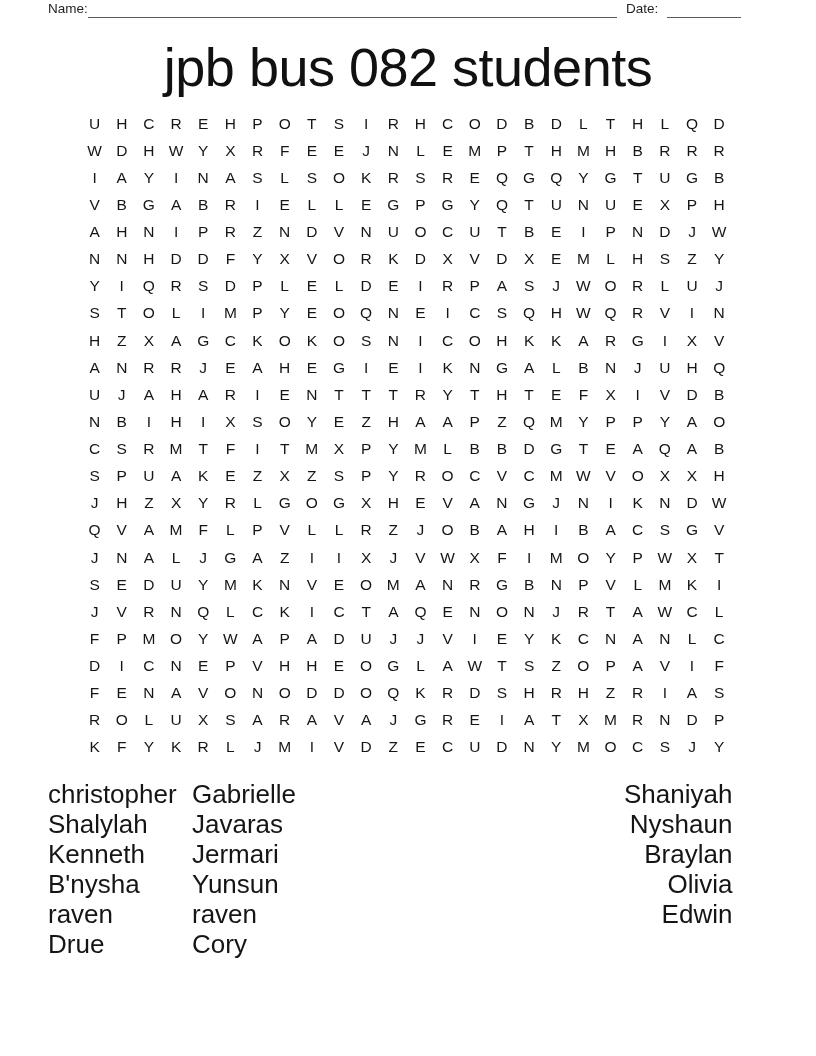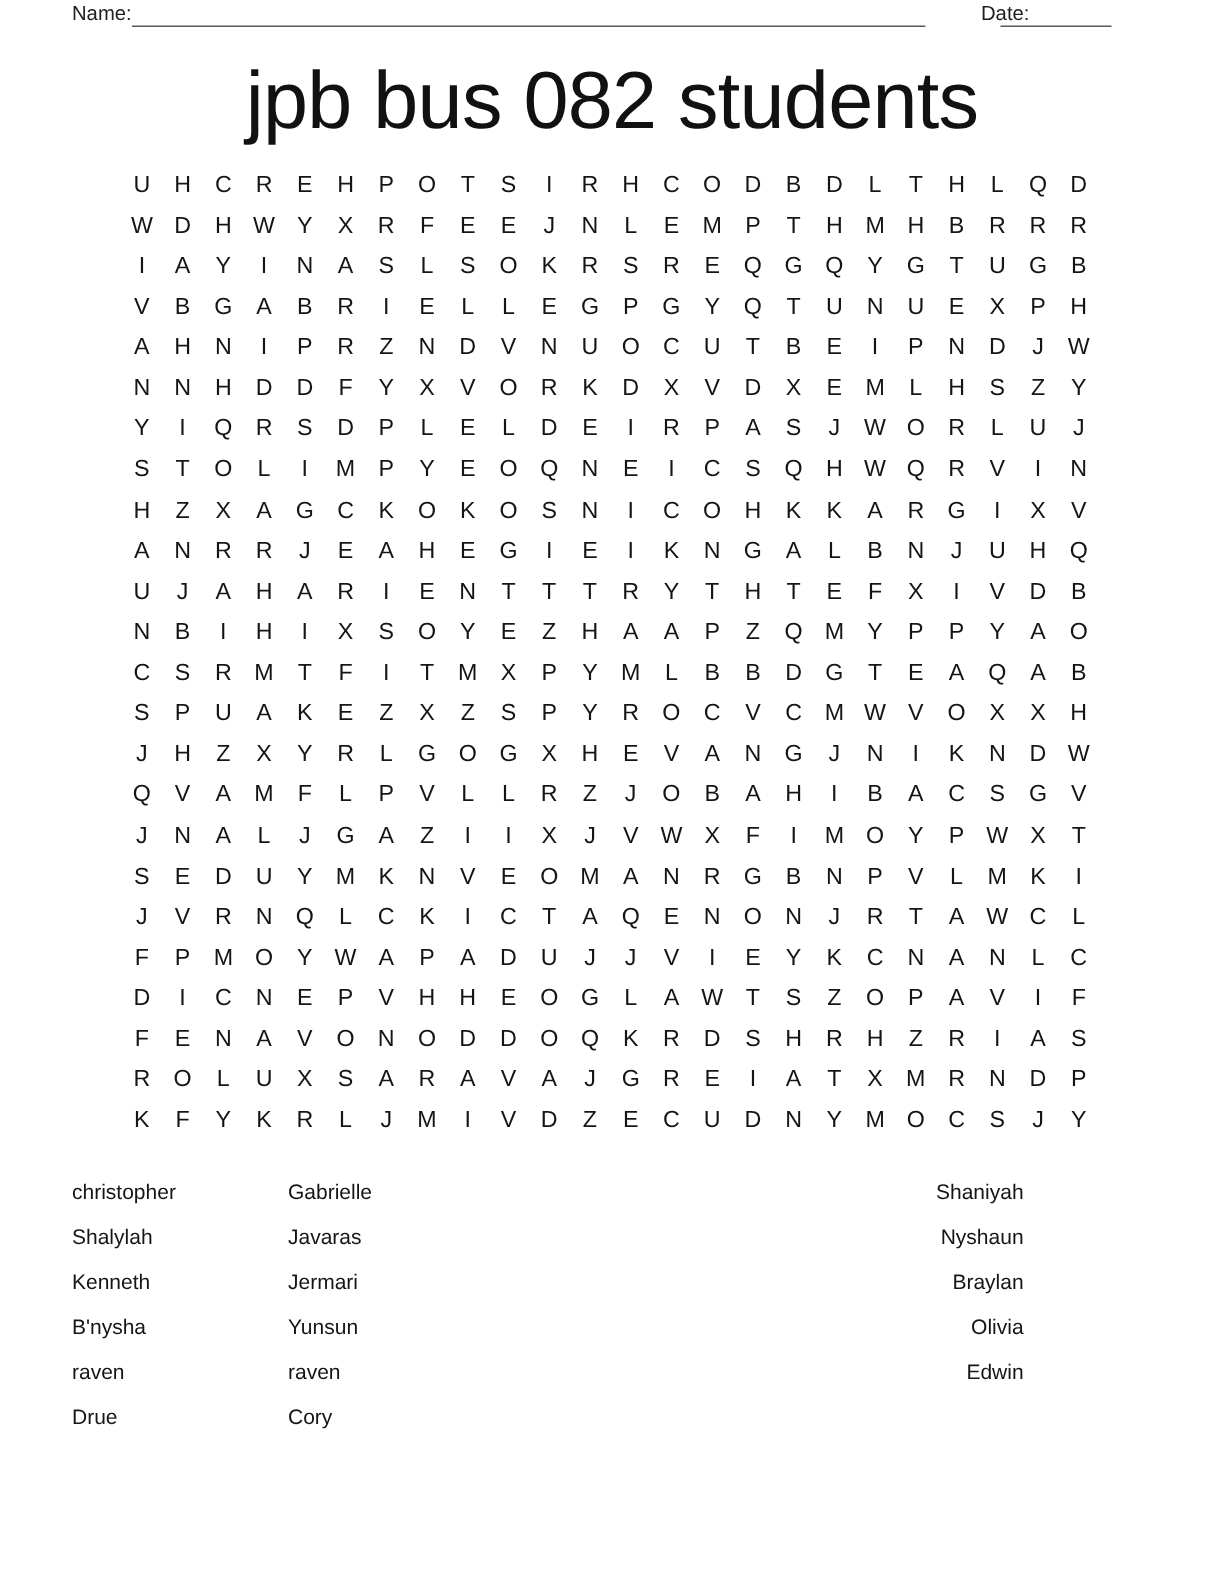--- a/index.html
+++ b/index.html
@@ -30,21 +30,20 @@
     top: 17px;
     width: 529px;
     border-top: 1.2px solid #5a5a5a;
   }
   .date-label {
     position: absolute;
     left: 626px;
     top: 1px;
     font-size: 13.5px;
     color: #1f1f1f;
-    margin-left: 28px;
   }
   .date-line {
     position: absolute;
     left: 667px;
     top: 17px;
     width: 74px;
     border-top: 1.2px solid #5a5a5a;
   }
   
   .title {
@@ -79,21 +78,21 @@
   .words {
     position: absolute;
     left: 0;
     top: 779px;
     width: 816px;
     height: 200px;
   }
   .word-col {
     position: absolute;
     top: 0;
-    font-size: 14px;
+    font-size: 26px;
     line-height: 30px;
     color: #151515;
     white-space: nowrap;
   }
   .word-col.c1 { left: 48px; }
   .word-col.c2 { left: 192px; }
   .word-col.c3 { left: 336px; }
   .word-col.c4 { left: 480px; }
   .word-col.c5 { left: 624px; text-align: right; }
 </style>

